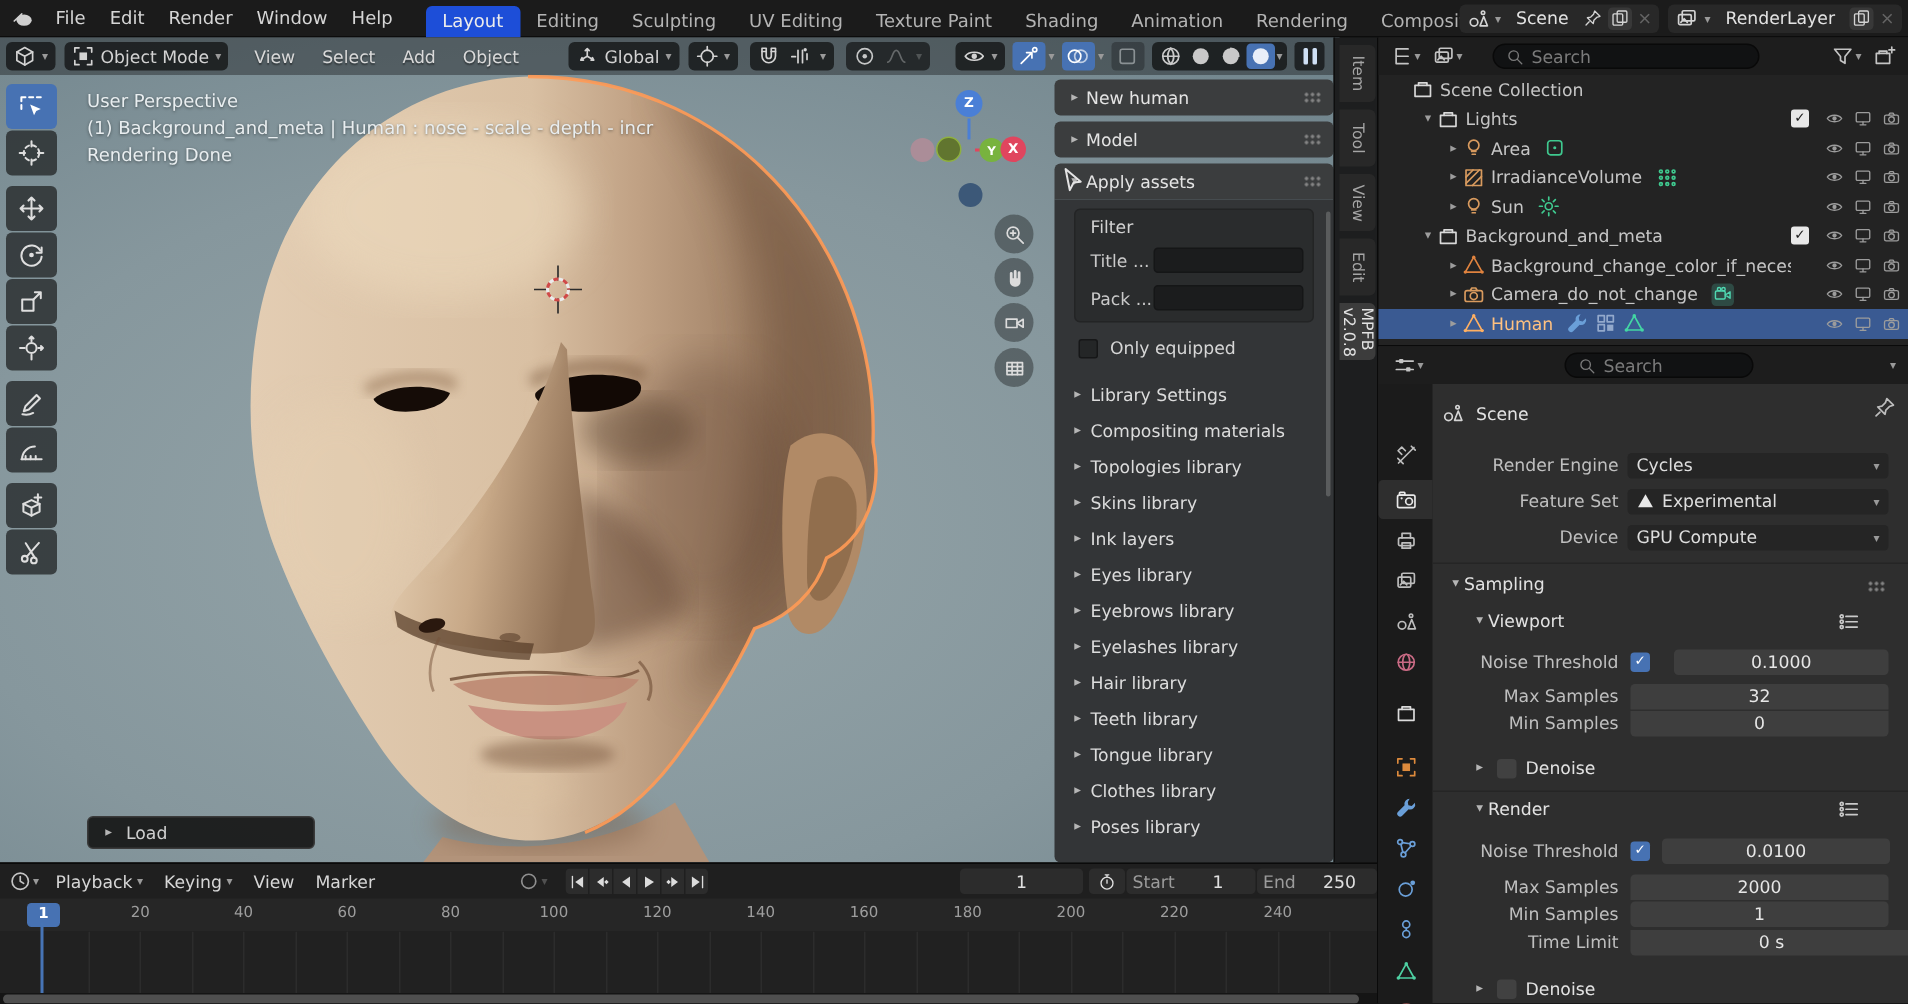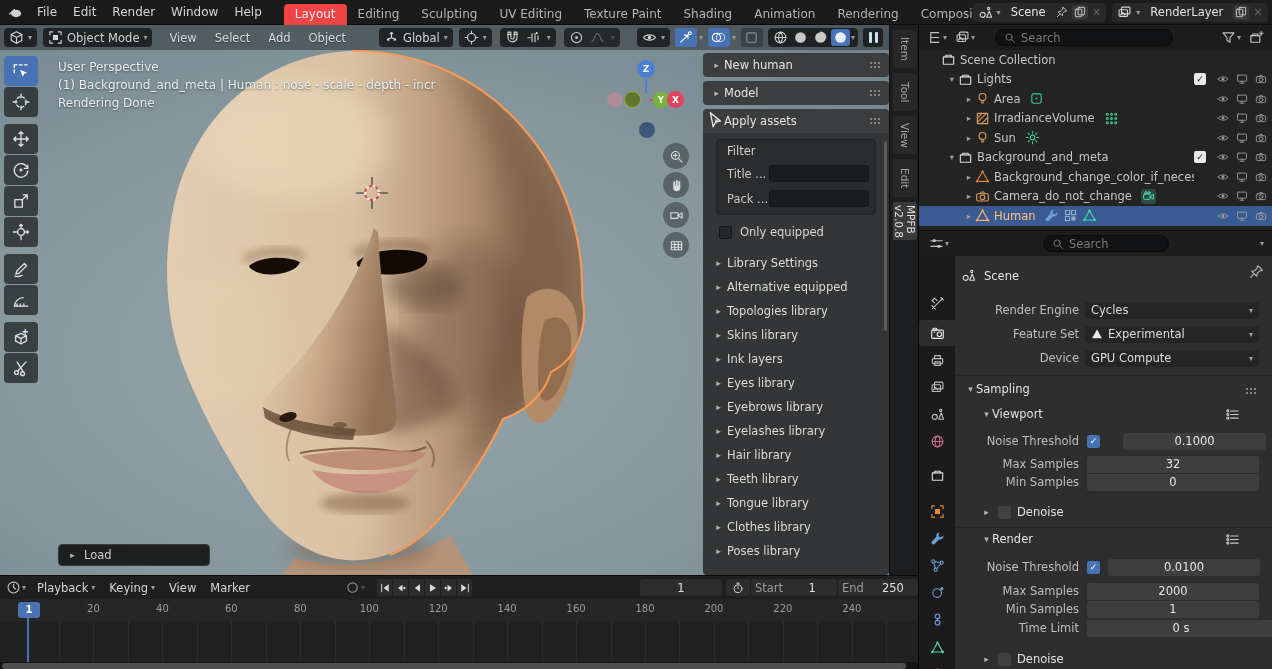--- a/index.html
+++ b/index.html
@@ -12,21 +12,21 @@
 .spr .fl{fill:currentColor;stroke:none;}
 .car{font-size:9px;color:#b5b5b5;width:11px;display:inline-block;text-align:center;flex:none;}
 .chv{font-size:8px;color:#9a9a9a;flex:none;}
 .grip{width:12px;height:8px;background-image:radial-gradient(circle,#858585 1px,transparent 1.2px);background-size:4px 4px;flex:none;}
 
 
 #topbar{left:0;top:0;width:1272px;height:25px;background:#1b1b1b;display:flex;align-items:center;border-bottom:1px solid #0c0c0c;}
 #topbar .logo{margin:0 6px 0 8px;color:#cfcfcf;}
 .menu{padding:0 8px;color:#d6d6d6;font-size:12px;}
 .ttab{padding:3px 11px 4px;border-radius:4px 4px 0 0;color:#b4b4b4;font-size:12px;white-space:nowrap;}
-.ttab.active{background:#ef4444;color:#ececec;}
+.ttab.active{background:#1d4ed8;color:#ececec;}
 #tabswrap{display:flex;align-items:flex-end;height:25px;margin-left:14px;overflow:hidden;flex:1;}
 .idsel{display:flex;align-items:center;gap:4px;background:#282828;border-radius:4px;height:19px;padding:0 5px;margin-right:6px;}
 .idsel .val{font-size:11.5px;color:#e3e3e3;padding:0 6px;}
 .idsel .mini{width:16px;height:15px;display:flex;align-items:center;justify-content:center;background:#383838;border-radius:3px;}
 .idsel .dis{opacity:.35;}
 
 
 #viewport{left:0;top:25px;width:893px;height:550px;background:radial-gradient(120% 118% at 42% 60%,#95a5a9 0%,#86979d 38%,#70848c 68%,#5d717b 95%);overflow:hidden;}
 #vp-header{left:0;top:25px;width:893px;height:25px;background:rgba(30,34,35,.45);display:flex;align-items:center;z-index:5;}
 .vbtn{display:flex;align-items:center;gap:4px;background:rgba(24,26,27,.85);border-radius:4px;height:19px;padding:0 5px;color:#d3d3d3;flex:none;}
@@ -813,21 +813,21 @@
       <span class="npcheck"></span>
       <span style="color:#d6d6d6">Only equipped</span>
     </div>
     <div id="np-libs">
         <div class="nplib">
           <span class="car">▸</span>
           <span>Library Settings</span>
         </div>
         <div class="nplib">
           <span class="car">▸</span>
-          <span>Alternative equipped</span>
+          <span>Compositing materials</span>
         </div>
         <div class="nplib">
           <span class="car">▸</span>
           <span>Topologies library</span>
         </div>
         <div class="nplib">
           <span class="car">▸</span>
           <span>Skins library</span>
         </div>
         <div class="nplib">
@@ -1257,21 +1257,21 @@
     <span class="car">▾</span>
       <span>Viewport</span>
   </div>
   <svg class="ic spr abs" style="left:306px;top:176px;color:#c9c9c9;z-index:8">
       <use href="#i-preset"></use>
     </svg>
 
   <div class="prow" style="left:0;top:203px;width:354px">
     <span class="plab">Noise Threshold</span>
     <span class="pcheck abs" style="left:168px">✓</span>
-    <span class="pval" style="left:204px;width:143px">0.1000</span>
+    <span class="pval" style="left:197px;width:143px">0.1000</span>
   </div>
   <div class="prow" style="left:0;top:226px;width:354px">
     <span class="plab">Max Samples</span>
     <span class="pval" style="left:168px;width:172px;border-radius:3px 3px 0 0">32</span>
   </div>
   <div class="prow" style="left:0;top:244px;width:354px">
     <span class="plab">Min Samples</span>
     <span class="pval" style="left:168px;width:172px;border-radius:0 0 3px 3px">0</span>
   </div>
   <div class="phdr" style="left:62px;top:274px;gap:6px">

